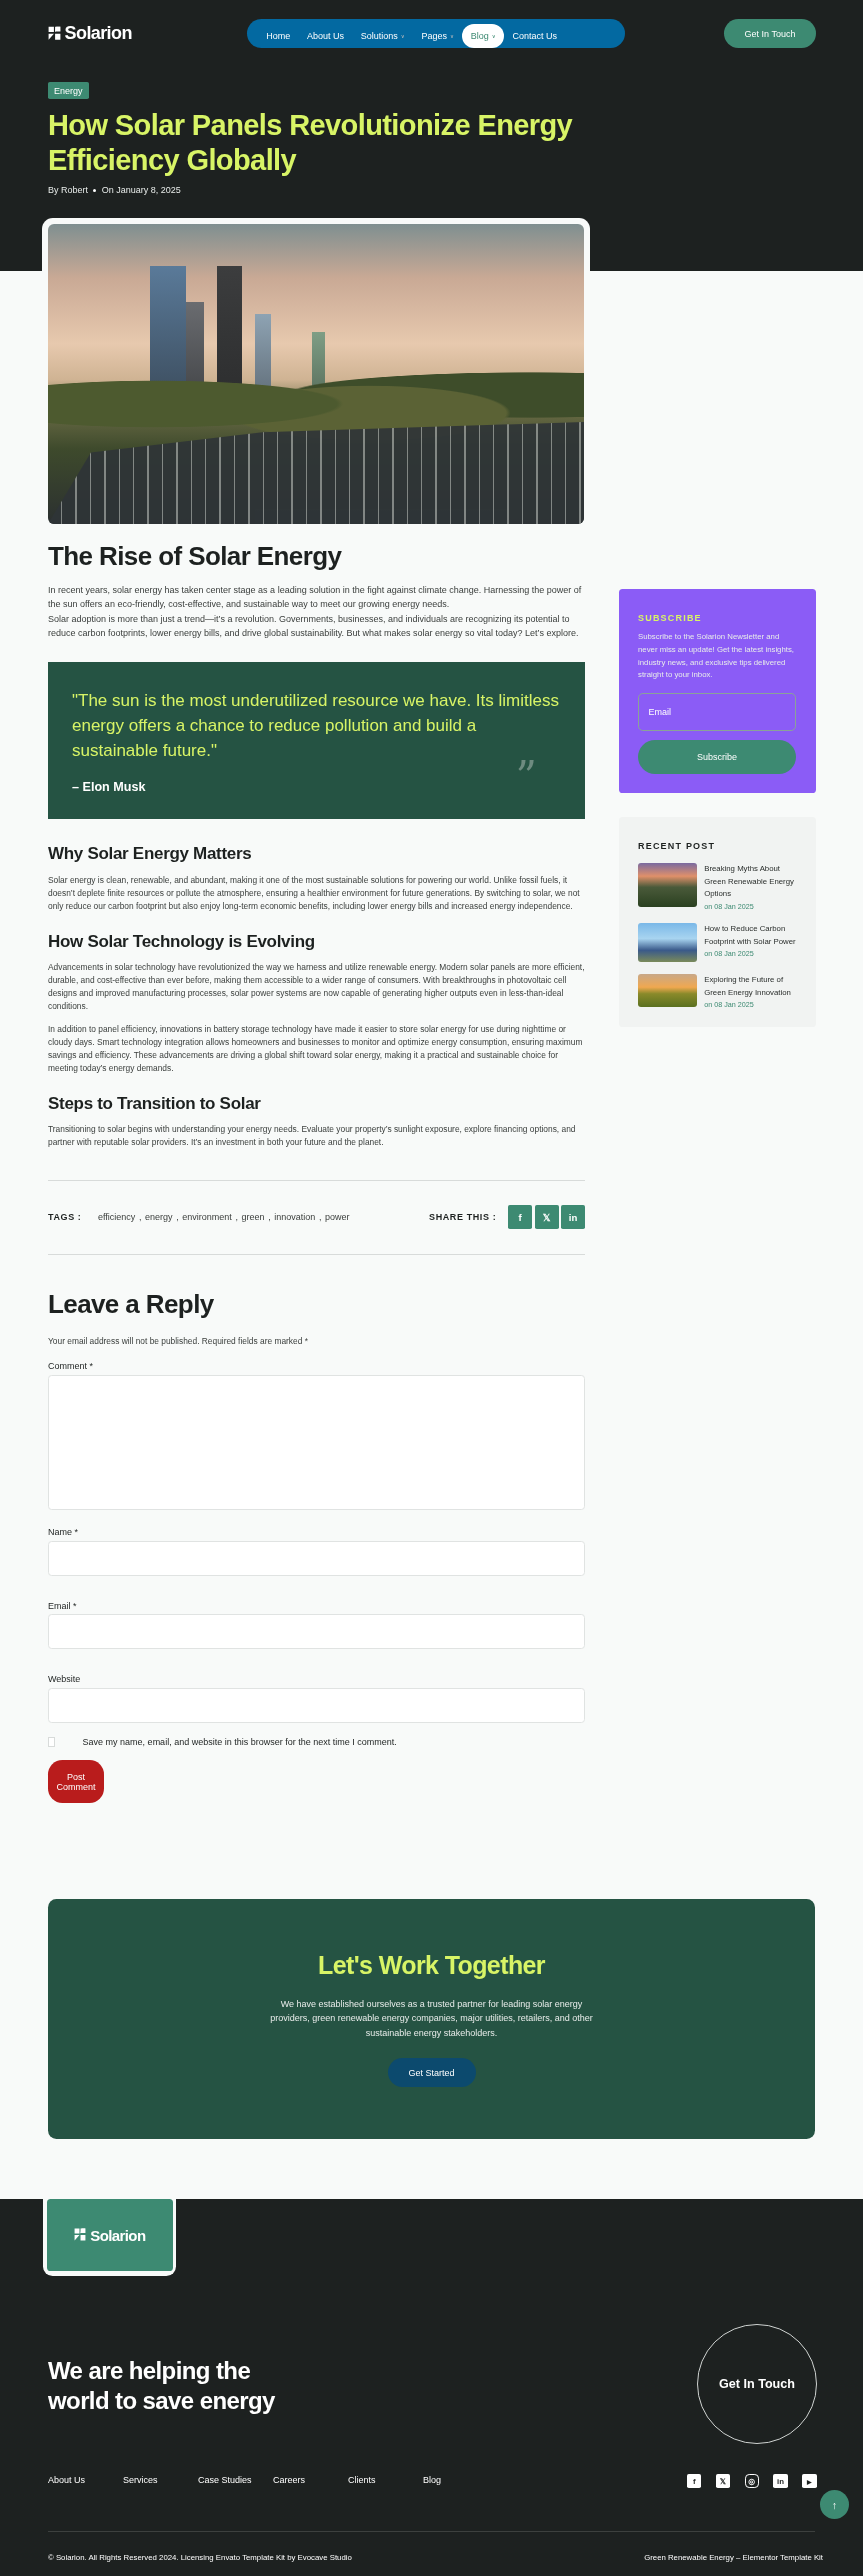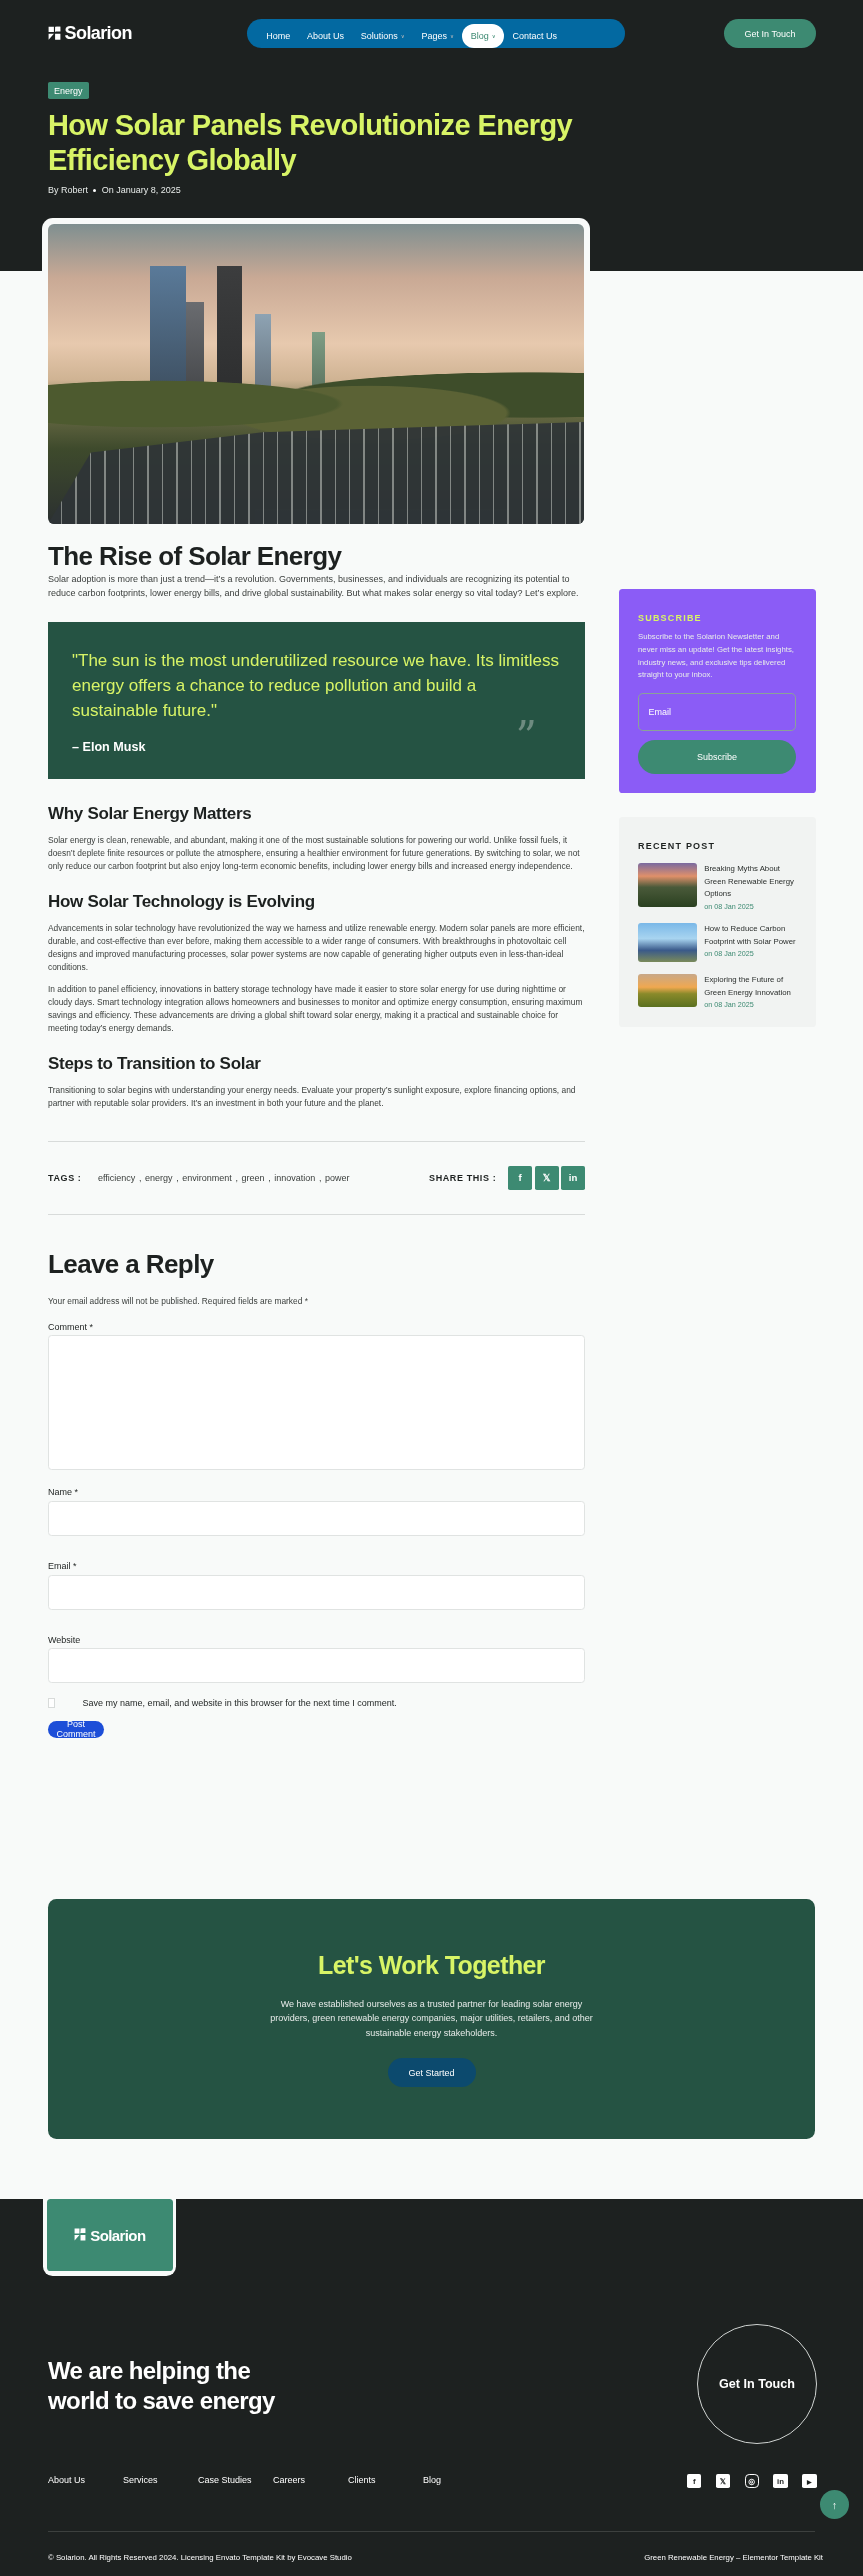--- a/index.html
+++ b/index.html
@@ -53,21 +53,21 @@
   .tag { font-size: 9px; color: #3a3e3c; cursor: pointer; }
   .tag-sep { font-size: 9px; color: #3a3e3c; margin: 0 3.6px; }
   .share-label { margin-left: auto; font-size: 9px; font-weight: bold; letter-spacing: 0.6px; margin-right: 9.6px; }
   .share-btn { width: 24px; height: 24px; background: #3d8a72; border-radius: 1.8px; color: #fff; display: flex; align-items: center; justify-content: center; margin-left: 2.4px; cursor: pointer; font-weight: bold; font-size: 9.6px; }
 
   .reply-title { font-size: 26px; font-weight: bold; letter-spacing: -0.6px; }
   .form-label { font-size: 9px; color: #1d2120; display: block; margin-bottom: 3.6px; }
   .field { width: 537px; background: #fff; border: 0.6px solid #e0e3e2; border-radius: 3.6px; display: block; font-family: inherit; font-size: 9px; padding: 7.2px 9.6px; }
   .check-row { display: flex; align-items: center; gap: 2.4px; font-size: 9px; }
   .check-box { width: 6.6px; height: 10.2px; border: 0.6px solid #d8dbda; background: #fff; display: inline-block; cursor: pointer; }
-  .post-btn { width: 56px; height: 17px; border-radius: 14.4px; background: #1d4ed8; color: #fff; font-size: 9px; display: flex; align-items: center; justify-content: center; border: none; font-family: inherit; cursor: pointer; }
+  .post-btn { width: 56px; height: 43px; border-radius: 14.4px; background: #b91c1c; color: #fff; font-size: 9px; display: flex; align-items: center; justify-content: center; border: none; font-family: inherit; cursor: pointer; }
 
   
   .sub-box { position: absolute; left: 619px; top: 318px; width: 197px; height: 204px; background: #8b5cf6; border-radius: 3.6px; padding: 24px 19px; }
   .sub-title { color: #d8f466; font-size: 9px; font-weight: bold; letter-spacing: 1.2px; }
   .sub-text { color: #e8ecea; font-size: 7.8px; line-height: 12.6px; margin-top: 8.4px; }
   .sub-input { margin-top: 10.8px; width: 158px; height: 38px; border: 0.6px solid #8aa398; border-radius: 4.8px; background: transparent; color: #fff; font-size: 9px; padding: 0 9.6px; font-family: inherit; }
   .sub-input::placeholder { color: #fff; }
   .sub-btn { margin-top: 9.6px; width: 158px; height: 34px; border-radius: 17px; background: #3d8a72; color: #fff; font-size: 9px; border: none; font-family: inherit; cursor: pointer; }
 
   .recent-box { position: absolute; left: 619px; top: 546px; width: 197px; height: 210px; background: #f1f3f2; border-radius: 3.6px; padding: 24px 19px; }
@@ -159,20 +159,21 @@
       <div class="bld" style="left:264px;width:13px;height:90px;bottom:102px;background:linear-gradient(180deg,#7e9e85,#4c5e4e);"></div>
       <div class="trees"></div>
       <div class="panels"></div>
     </div>
   </div>
 </section>
 
 <div class="content" style="height:2305px;">
   <main class="main" style="top:270px;">
     <h2 class="h2-big">The Rise of Solar Energy</h2>
+    <p class="p" style="margin-top:10.8px;">In recent years, solar energy has taken center stage as a leading solution in the fight against climate change. Harnessing the power of the sun offers an eco-friendly, cost-effective, and sustainable way to meet our growing energy needs.</p>
     <p class="p" style="margin-top:0;">Solar adoption is more than just a trend—it’s a revolution. Governments, businesses, and individuals are recognizing its potential to reduce carbon footprints, lower energy bills, and drive global sustainability. But what makes solar energy so vital today? Let’s explore.</p>
 
     <blockquote class="quote">
       <p class="quote-text">"The sun is the most underutilized resource we have. Its limitless energy offers a chance to reduce pollution and build a sustainable future."</p>
       <p class="quote-author">– Elon Musk</p>
       <span class="quote-mark">”</span>
     </blockquote>
 
     <h3 class="h3" style="margin-top:25px;">Why Solar Energy Matters</h3>
     <p class="p" style="margin-top:9.6px;font-size:8.4px;line-height:13px;">Solar energy is clean, renewable, and abundant, making it one of the most sustainable solutions for powering our world. Unlike fossil fuels, it doesn’t deplete finite resources or pollute the atmosphere, ensuring a healthier environment for future generations. By switching to solar, we not only reduce our carbon footprint but also enjoy long-term economic benefits, including lower energy bills and increased energy independence.</p>

